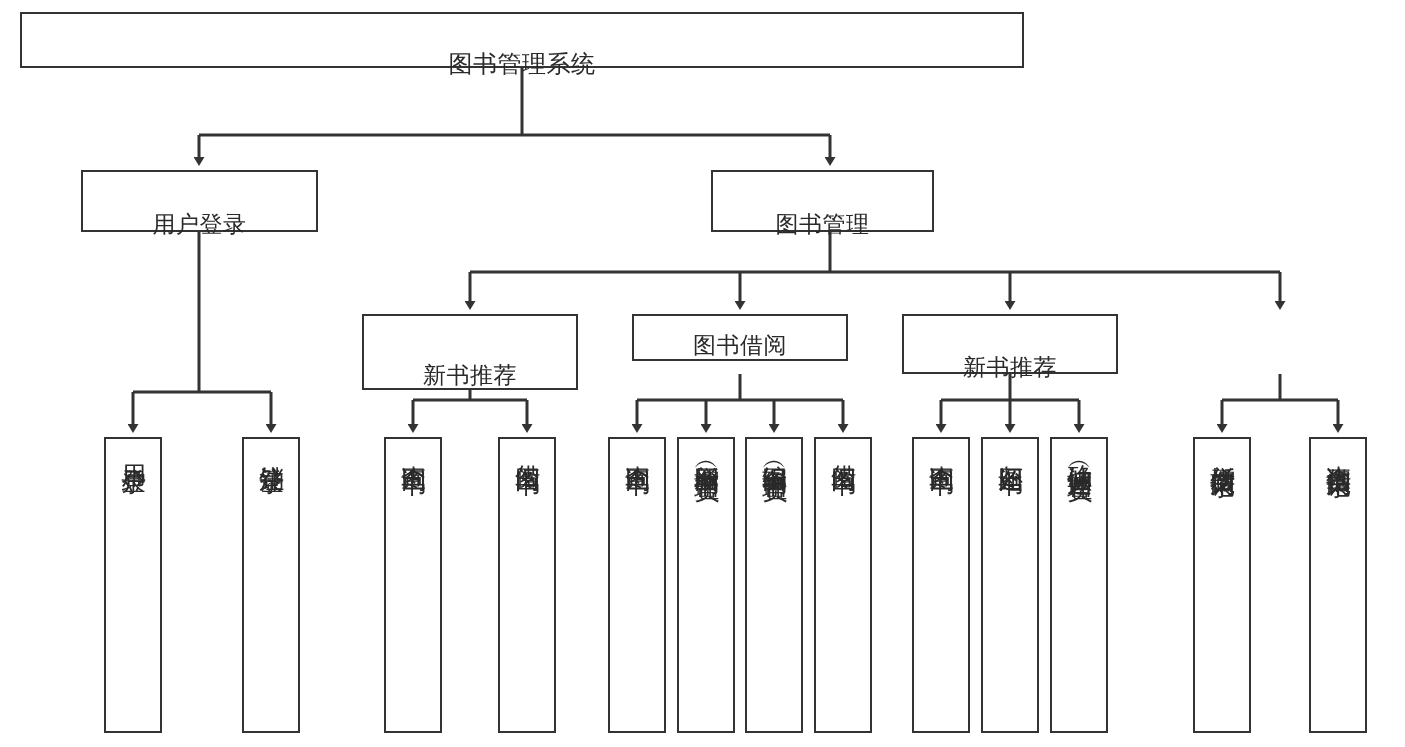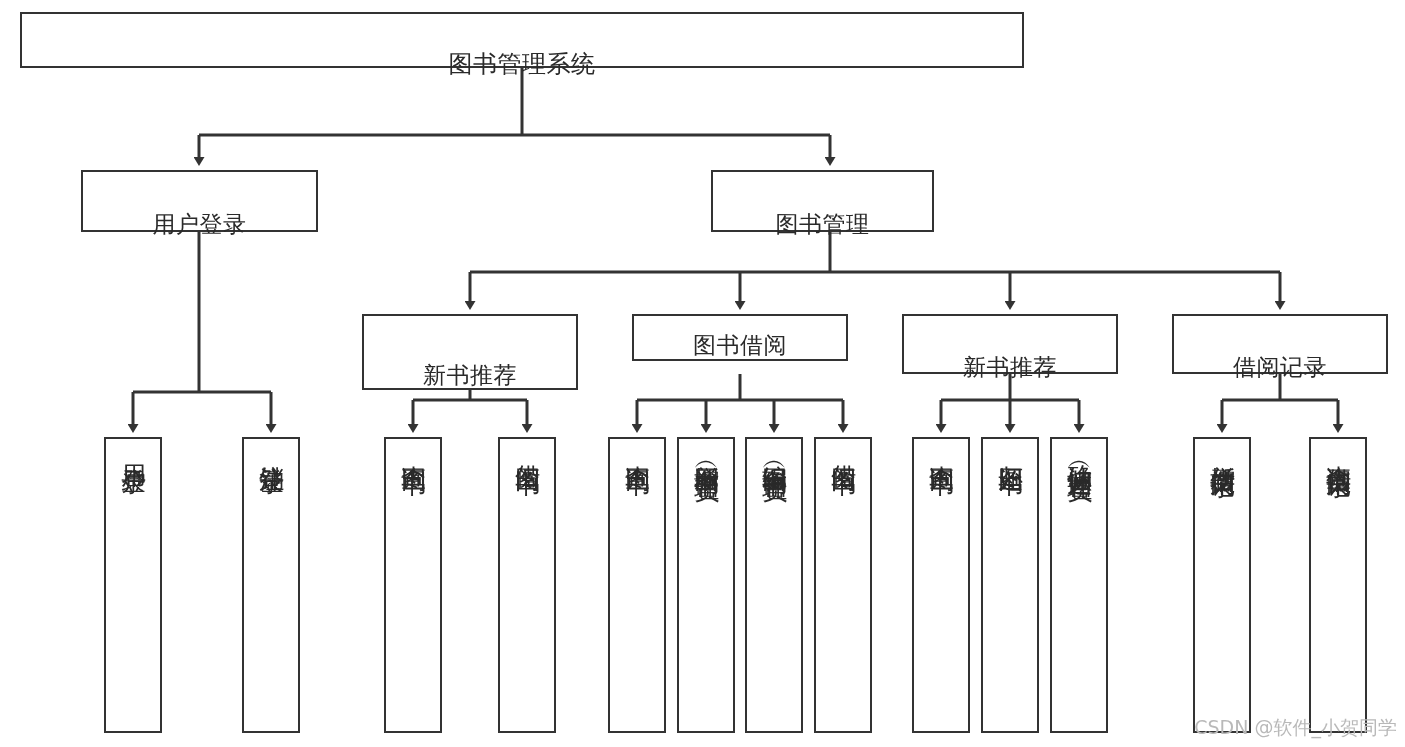--- a/index.html
+++ b/index.html
@@ -145,23 +145,20 @@
 
   <div class="node horiz" style="left:362px; top:314px; width:216px; height:76px;">
     <span class="label">新书推荐</span>
   </div>
   <div class="node horiz" style="left:632px; top:314px; width:216px; height:47px;align-items:flex-end;">
     <span class="label">图书借阅</span>
   </div>
   <div class="node horiz" style="left:902px; top:314px; width:216px; height:60px;">
     <span class="label">新书推荐</span>
   </div>
-  <div class="node horiz" style="left:1172px; top:314px; width:216px; height:60px;">
-    <span class="label">借阅记录</span>
-  </div>
 
   <div class="node vert" style="left:104px; top:437px; width:58px; height:296px;">
     <span class="label">用户登录</span>
   </div>
   <div class="node vert" style="left:242px; top:437px; width:58px; height:296px;">
     <span class="label">注销登录</span>
   </div>
 
   <div class="node vert" style="left:384px; top:437px; width:58px; height:296px;">
     <span class="label">查询图书</span>
@@ -193,15 +190,14 @@
     <span class="label">确认归还（管理员）</span>
   </div>
 
   <div class="node vert" style="left:1193px; top:437px; width:58px; height:296px;">
     <span class="label">新增借阅记录</span>
   </div>
   <div class="node vert" style="left:1309px; top:437px; width:58px; height:296px;">
     <span class="label">查询借阅记录</span>
   </div>
 
-  <div class="watermark">CSDN @软件_小贺同学</div>
 
 </div>
 
 </body></html>

